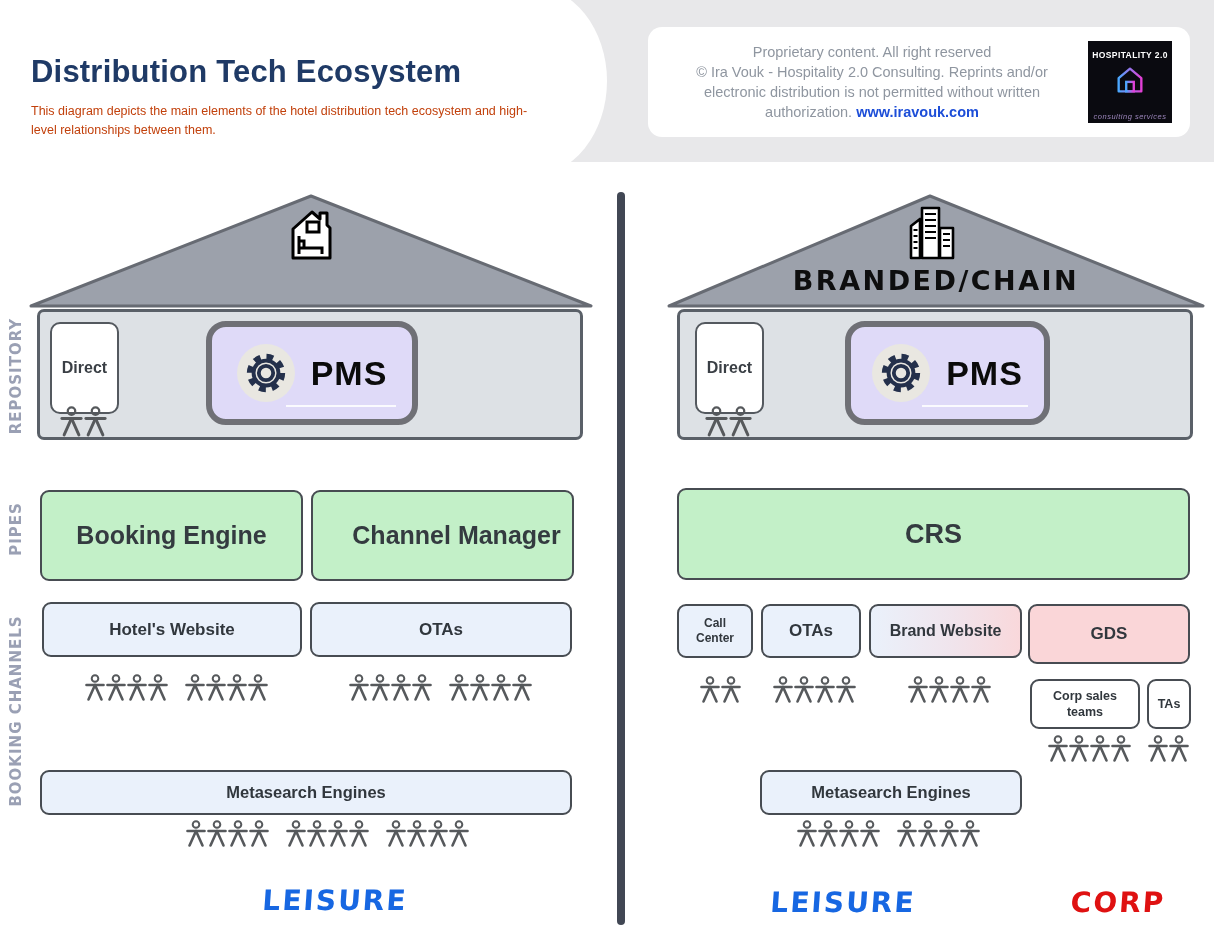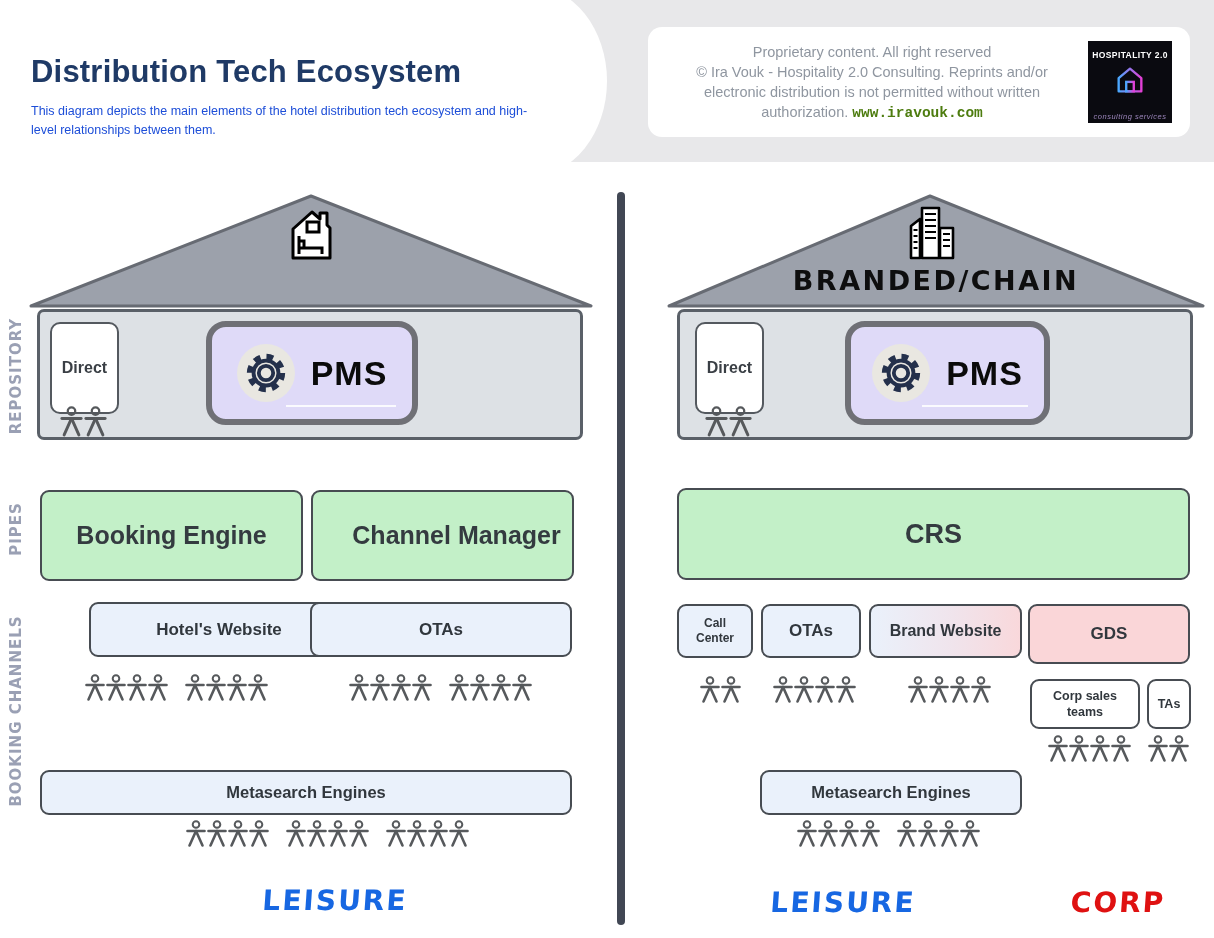--- a/index.html
+++ b/index.html
@@ -6,25 +6,25 @@
   html,body { background:#fff; }
   body { font-family:"Liberation Sans", sans-serif; }
   .canvas { position:relative; width:1214px; height:938px; background:#fff; overflow:hidden; }
 
   
   .top-band { position:absolute; left:0; top:0; width:1214px; height:162px; background:#E8E8EA; overflow:hidden; }
   .band-cap-rect { position:absolute; left:0; top:0; width:532px; height:162px; background:#fff; }
   .band-cap-ellipse { position:absolute; left:455px; top:-14px; width:152px; height:190px; background:#fff; border-radius:50%; }
 
   .page-title { position:absolute; left:31px; top:54px; font-size:31px; font-weight:600; color:#1F3A66; letter-spacing:.2px; }
-  .page-subtitle { position:absolute; left:31px; top:102px; width:505px; font-size:12.5px; line-height:1.55; color:#1d4ed8; }
+  .page-subtitle { position:absolute; left:31px; top:102px; width:505px; font-size:12.5px; line-height:1.55; color:#c2410c; }
 
   .copyright-box { position:absolute; left:648px; top:27px; width:542px; height:110px; background:#fff; border-radius:14px; }
   .copyright-text { position:absolute; left:24px; top:15px; width:400px; text-align:center; font-size:14.5px; line-height:1.38; color:#8F96A0; }
-  .copyright-text .site { font-weight:bold; color:#4d7c0f;font-family:Liberation Mono, monospace; }
+  .copyright-text .site { font-weight:bold; color:#1d4ed8; }
 
   .logo { position:absolute; right:18px; top:14px; width:84px; height:82px; background:#0A0A10; color:#fff; text-align:center; overflow:hidden; }
   .logo-title { font-size:8.5px; font-weight:bold; letter-spacing:.4px; margin-top:9px; }
   .logo-sub { font-size:7.5px; color:#9C86BC; margin-top:16px; letter-spacing:.5px;font-style:italic; }
   .logo svg { display:block; margin:4px auto 0; }
 
   
   .abs { position:absolute; }
   .roof-label { position:absolute; text-align:center; font-family:"DejaVu Sans", sans-serif; font-weight:800; font-size:27px; letter-spacing:2.5px; color:#0E0E0E; }
   .house-body { position:absolute; background:#DDE1E5; border:3px solid #5A6068; border-radius:7px; }
@@ -142,21 +142,21 @@
     <span class="pms-underline"></span>
   </div>
 
   <div class="box green" style="left:40px; top:490px; width:263px; height:91px;">
     <span>Booking Engine</span>
   </div>
   <div class="box green" style="left:311px; top:490px; width:263px; height:91px;padding-left:28px;">
     <span>Channel Manager</span>
   </div>
 
-  <div class="box blue" style="left:42px; top:602px; width:260px; height:55px;margin-left:47px;">
+  <div class="box blue" style="left:42px; top:602px; width:260px; height:55px;">
     <span>Hotel's Website</span>
   </div>
   <div class="box blue" style="left:310px; top:602px; width:262px; height:55px;">
     <span>OTAs</span>
   </div>
 
   <div class="people" style="left:85px; top:674px;">
       <span class="pgroup">
         <svg class="person" viewBox="0 0 20 30">
           <circle cx="10" cy="4.5" r="3.3" fill="none" stroke="currentColor" stroke-width="2"></circle>

